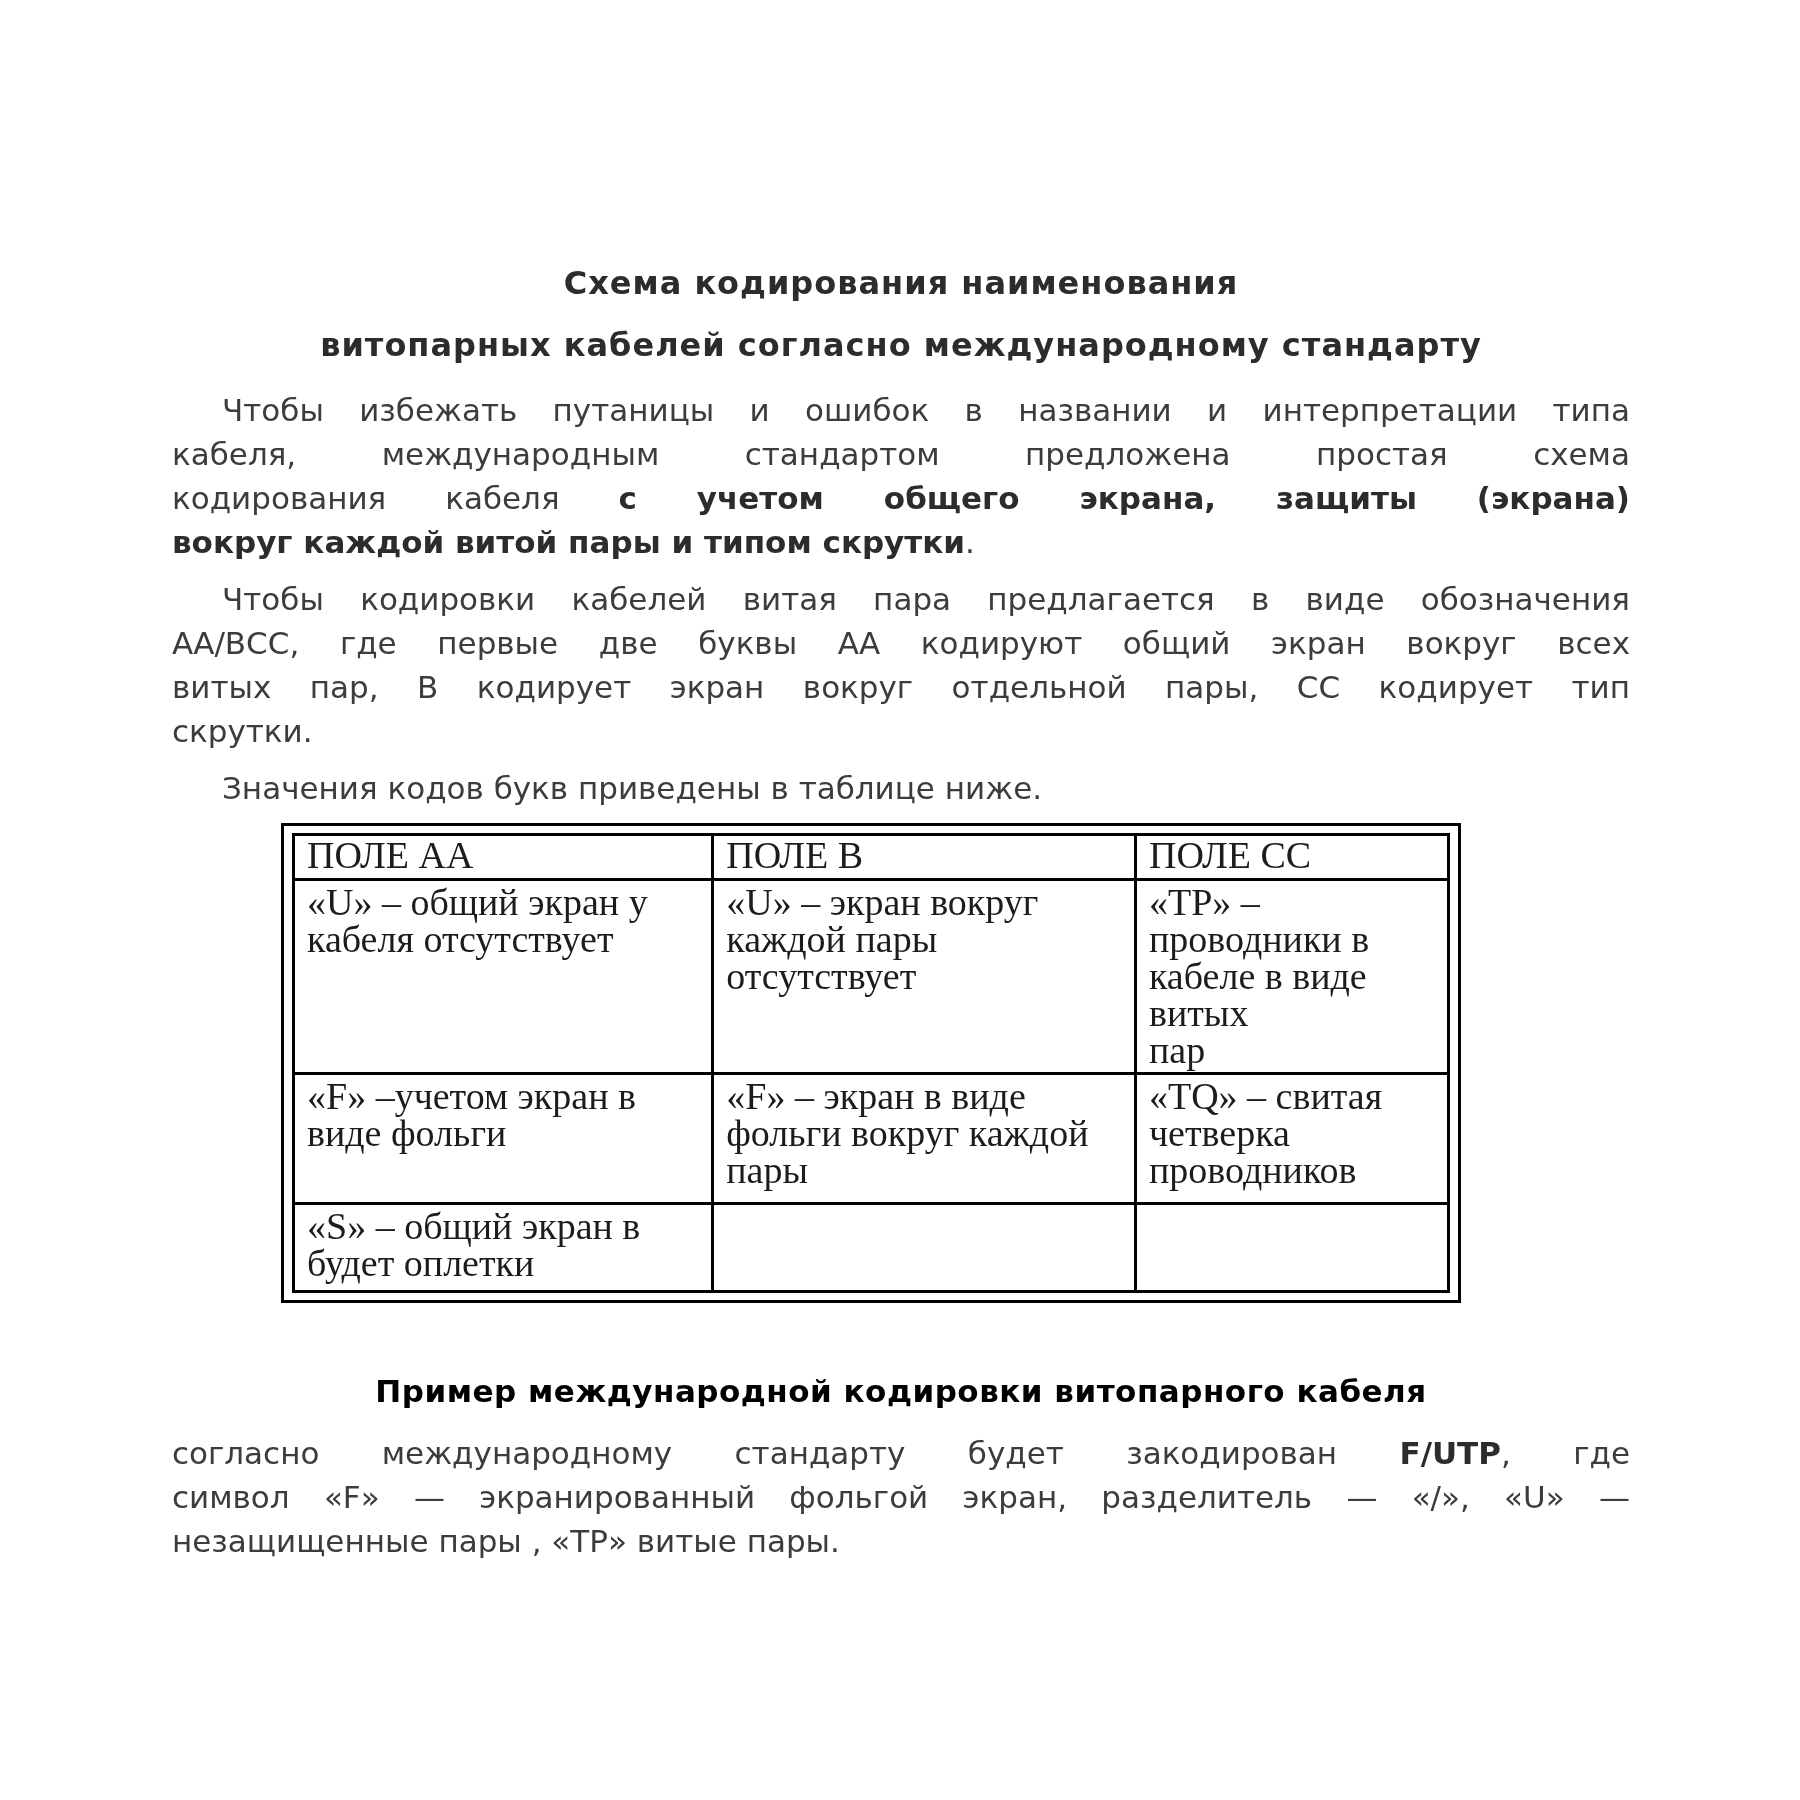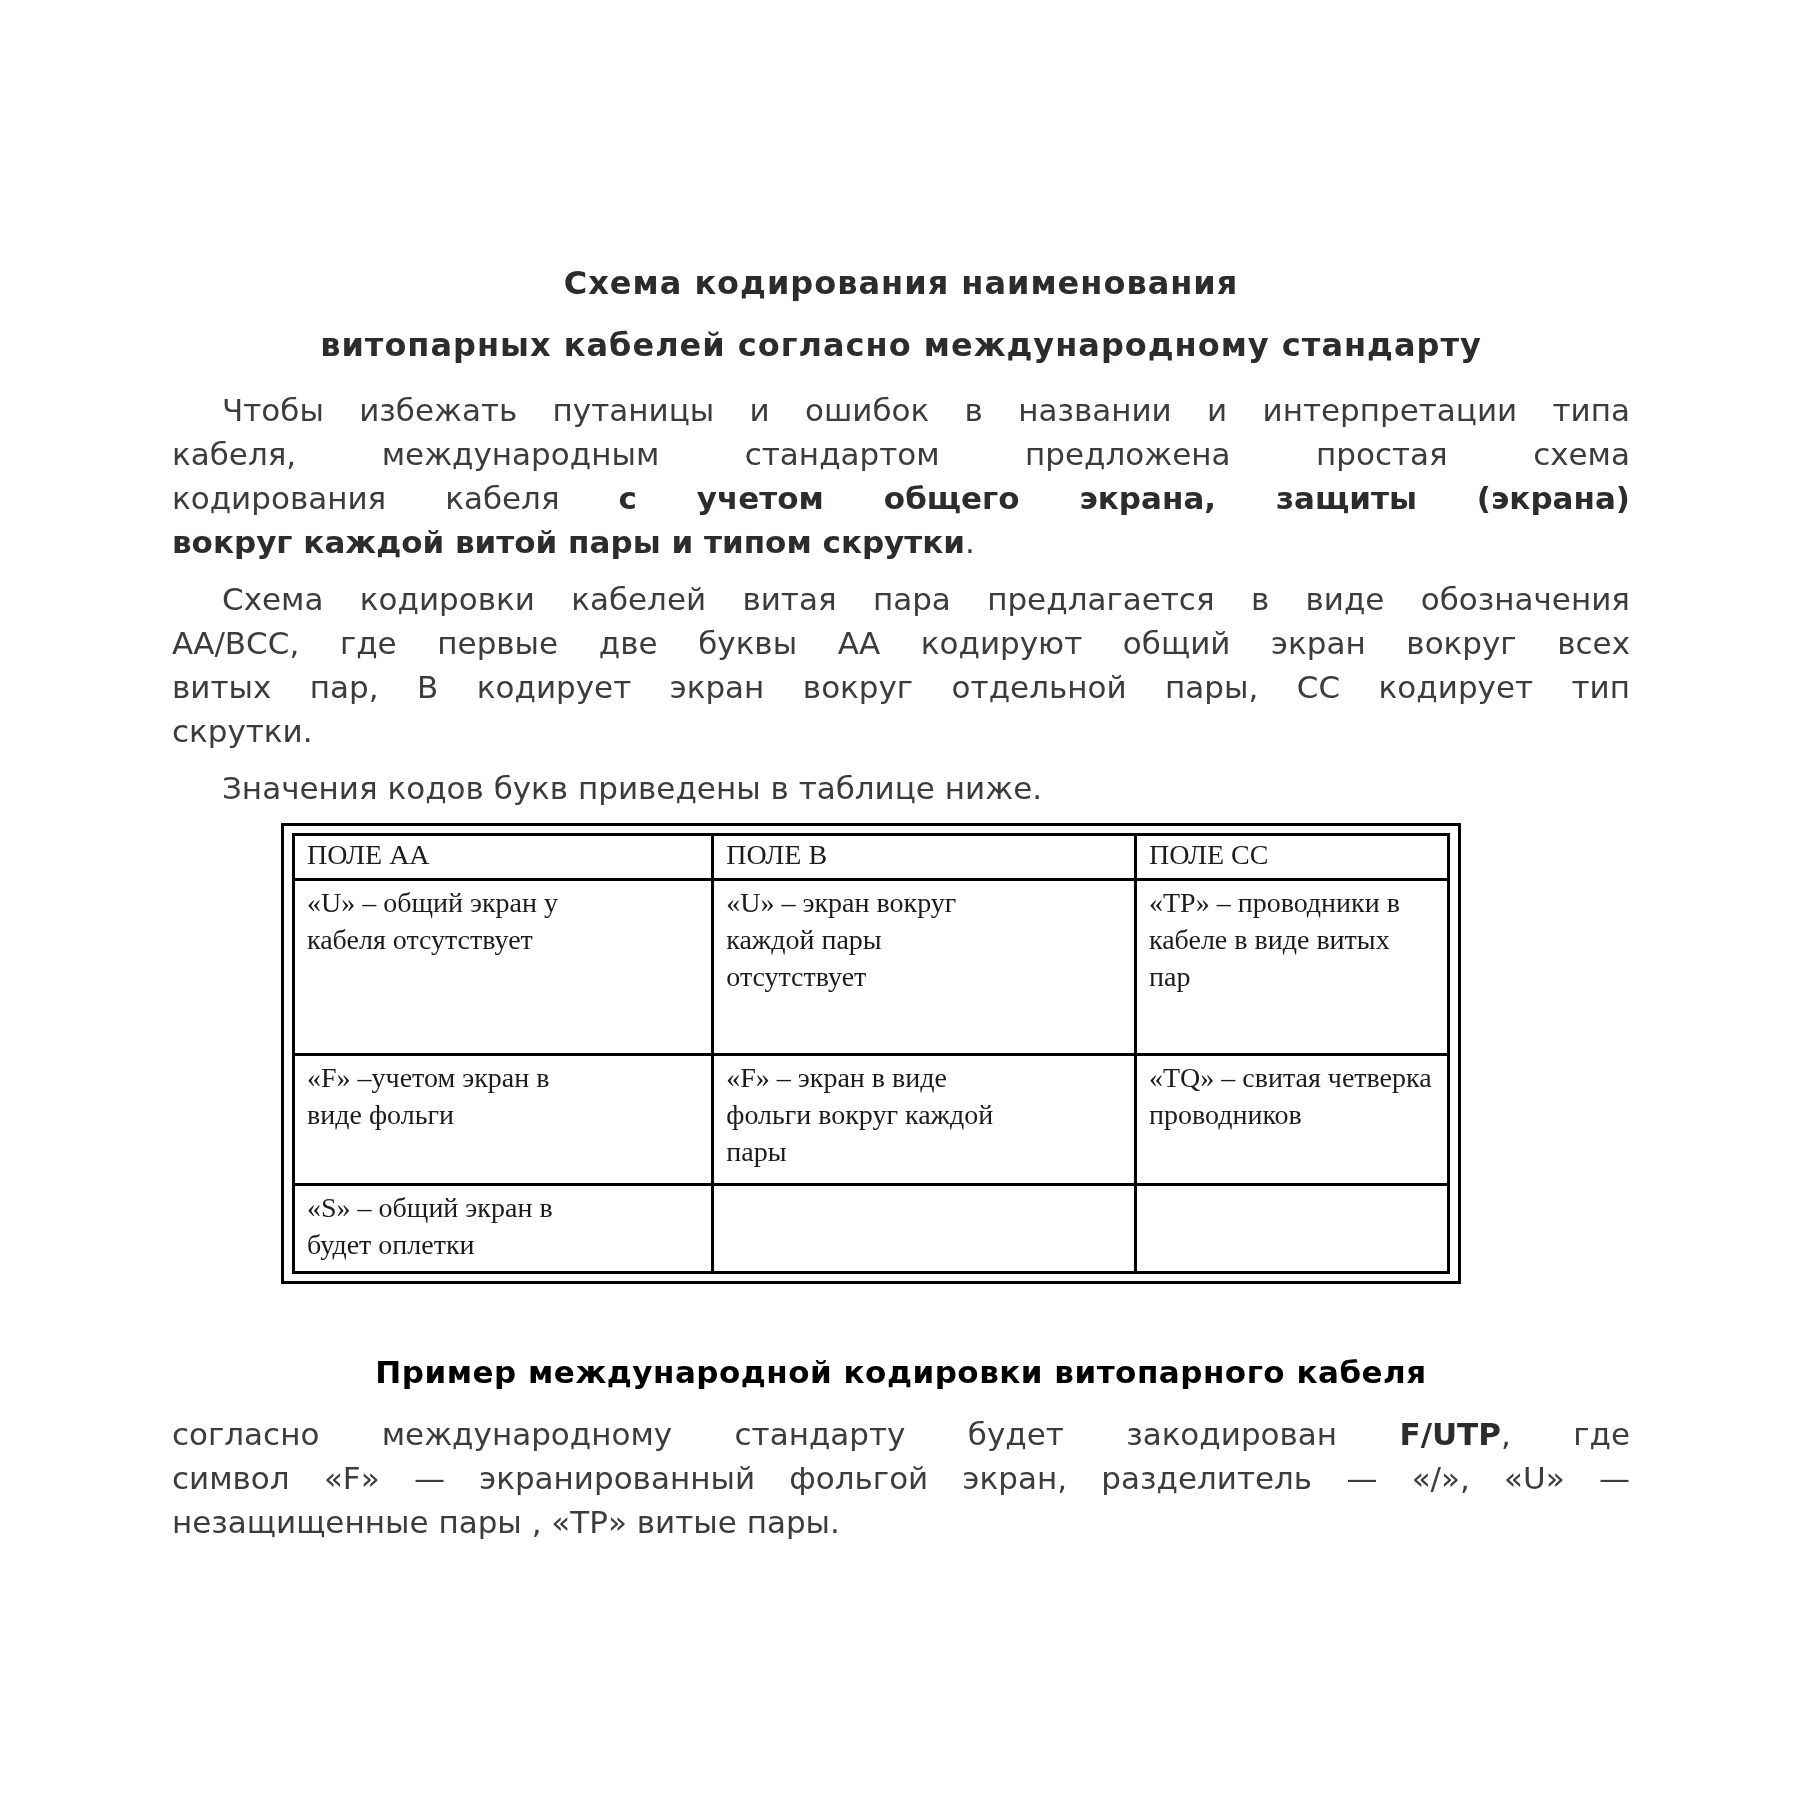--- a/index.html
+++ b/index.html
@@ -44,21 +44,21 @@
     width:1180px;
     border:3px solid #000;
     padding:7px 8px;
     background:#ffffff;
   }
   table.code-table {
     border-collapse:collapse;
     width:100%;
     table-layout:fixed;
     font-family:"Liberation Serif","DejaVu Serif", serif;
-    font-size:28px;
+    font-size:38px;
     color:#1c1c1c;
   }
   table.code-table th, table.code-table td {
     border:3px solid #000;
     vertical-align:top;
     text-align:left;
     font-weight:normal;
     padding:3px 12px;
     line-height:37px;
     white-space:pre-line;
@@ -95,21 +95,21 @@
       <div>витопарных кабелей согласно международному стандарту</div>
     </div>
 
     <div class="para">
         <div class="tline indent"><span>Чтобы избежать путаницы и ошибок в названии и интерпретации типа</span></div>
         <div class="tline"><span>кабеля, международным стандартом предложена простая схема</span></div>
         <div class="tline"><span>кодирования кабеля </span><span class="b">с учетом общего экрана, защиты (экрана)</span></div>
         <div class="tline last"><span class="b">вокруг каждой витой пары и типом скрутки</span><span>.</span></div>
       </div>
     <div class="para">
-        <div class="tline indent"><span>Схема кодировки кабелей витая пара предлагается в виде обозначения</span></div>
+        <div class="tline indent"><span>Чтобы кодировки кабелей витая пара предлагается в виде обозначения</span></div>
         <div class="tline"><span>АА/ВСС, где первые две буквы АА кодируют общий экран вокруг всех</span></div>
         <div class="tline"><span>витых пар, В кодирует экран вокруг отдельной пары, СС кодирует тип</span></div>
         <div class="tline last"><span>скрутки.</span></div>
       </div>
     <div class="para">
         <div class="tline indent last"><span>Значения кодов букв приведены в таблице ниже.</span></div>
       </div>
 
     <div class="table-wrap">
       <table class="code-table">

